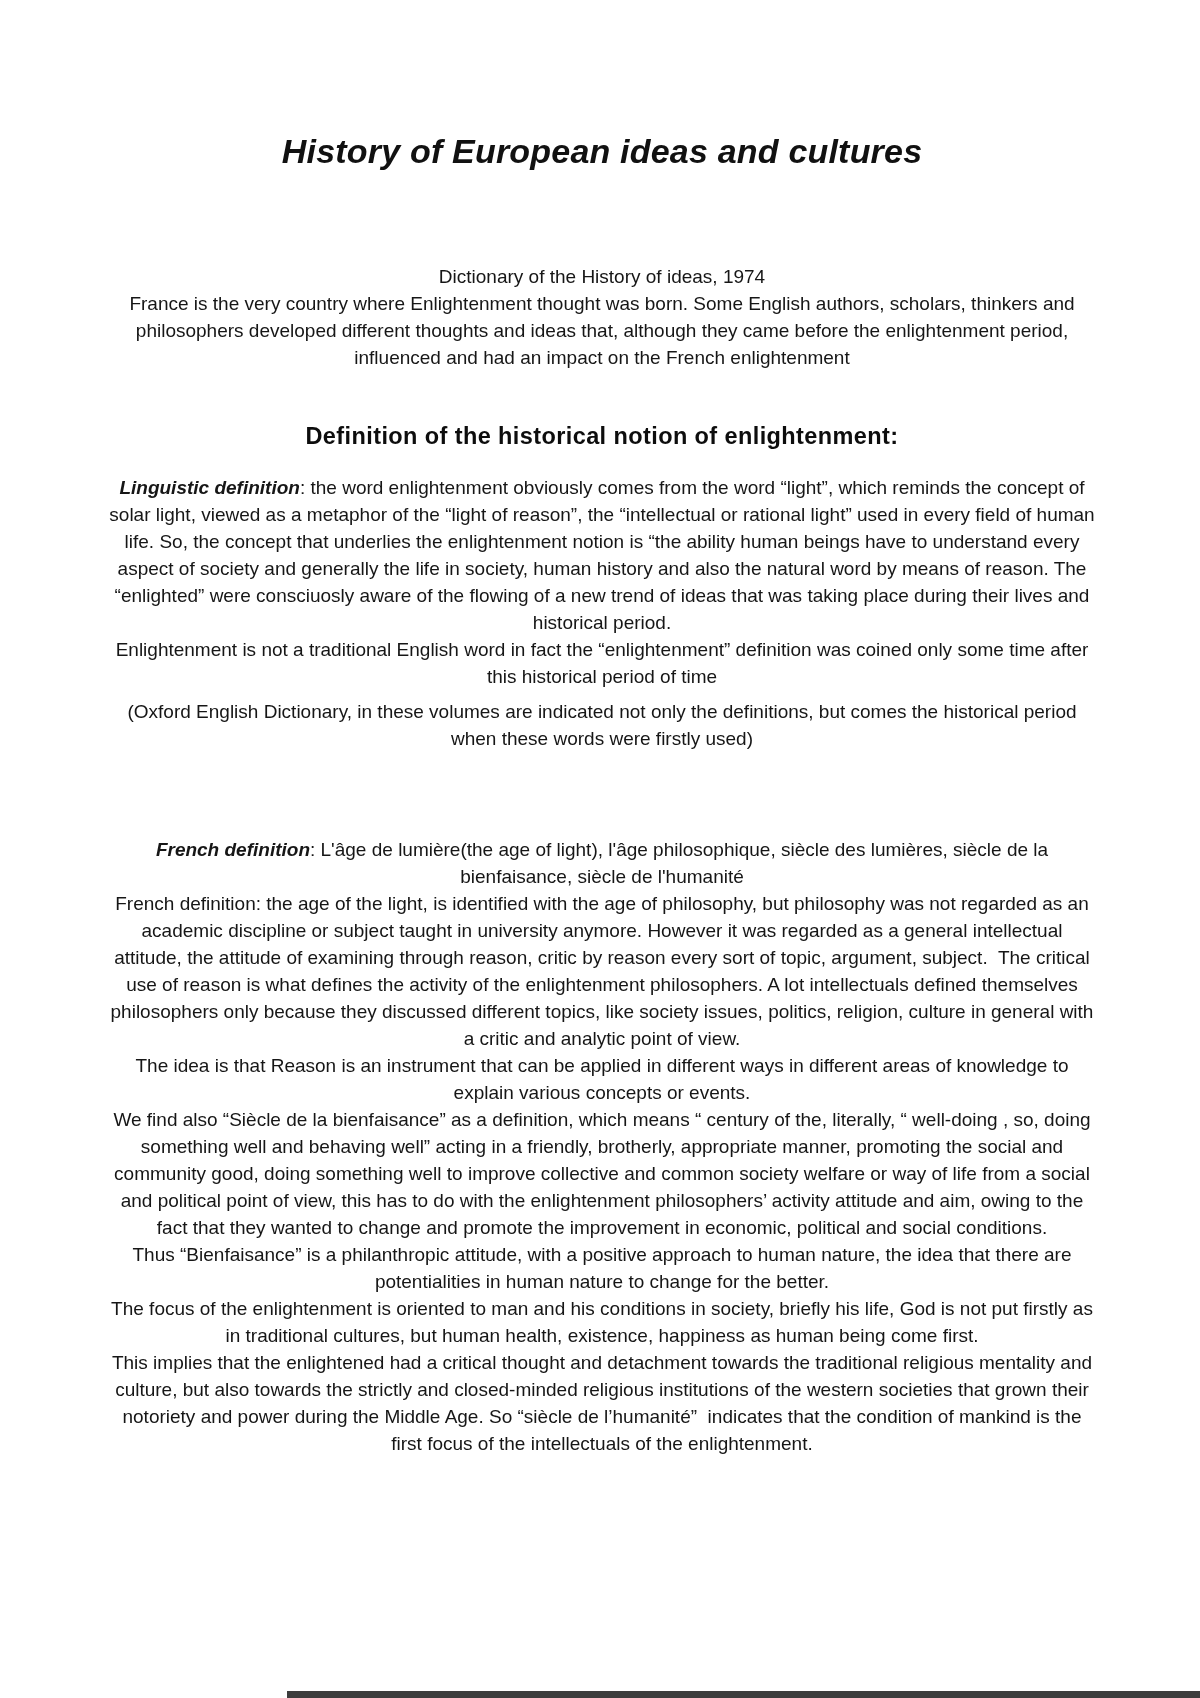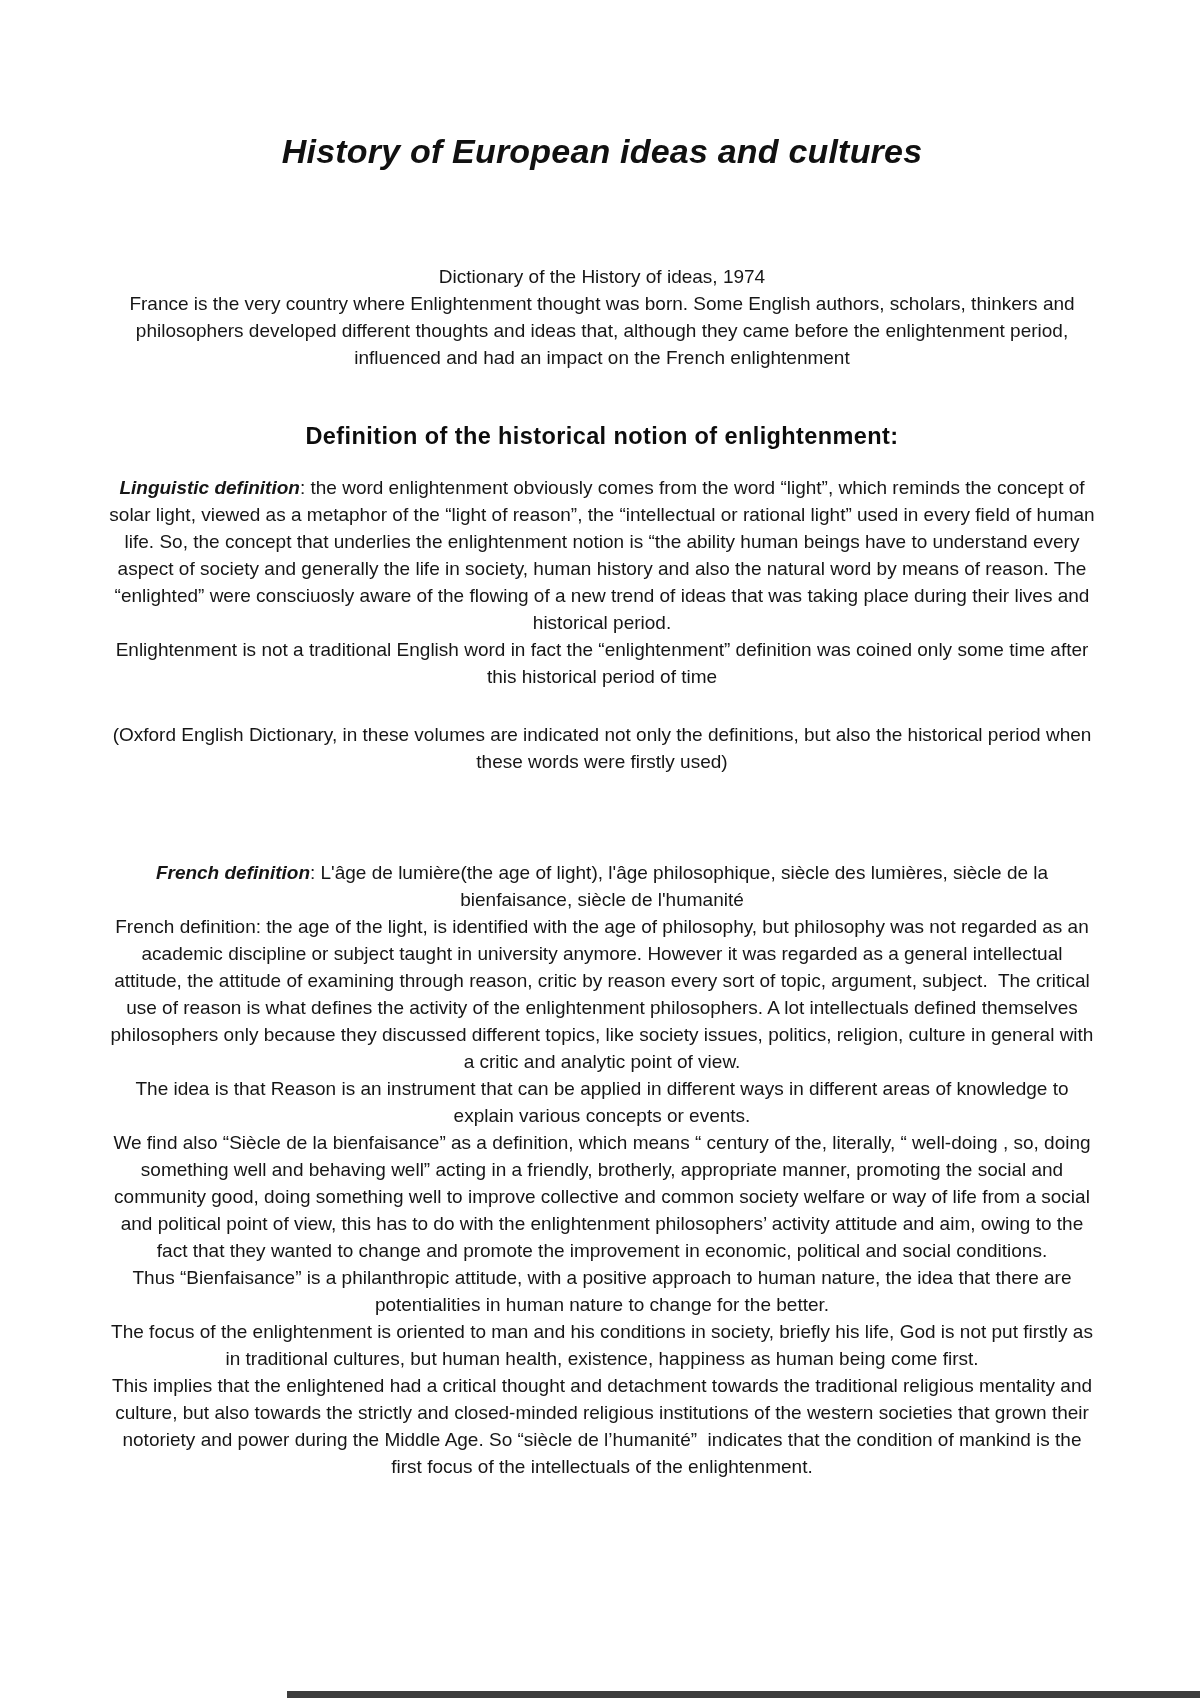--- a/index.html
+++ b/index.html
@@ -43,21 +43,21 @@
   }
   .section-heading {
     font-size: 23.5px;
     font-weight: bold;
     color: #0d0d0d;
     letter-spacing: 0.4px;
     margin-bottom: 24px;
     text-align: center;
   }
   .linguistic {
-    margin-bottom: 31px;
+    margin-bottom: 8px;
   }
   .oxford {
     margin-bottom: 0;
   }
   .french {
     margin-top: 84px;
   }
   .next-page-edge {
     position: absolute;
     bottom: 0;
@@ -76,21 +76,21 @@
     <h1 class="doc-title">History of European ideas and cultures</h1>
 
     <p class="para intro">Dictionary of the History of ideas, 1974
 France is the very country where Enlightenment thought was born. Some English authors, scholars, thinkers and philosophers developed different thoughts and ideas that, although they came before the enlightenment period, influenced and had an impact on the French enlightenment</p>
 
     <h2 class="section-heading">Definition of the historical notion of enlightenment:</h2>
 
     <p class="para linguistic"><span class="lead">Linguistic definition</span><span>: the word enlightenment obviously comes from the word “light”, which reminds the concept of solar light, viewed as a metaphor of the “light of reason”, the “intellectual or rational light” used in every field of human life. So, the concept that underlies the enlightenment notion is “the ability human beings have to understand every aspect of society and generally the life in society, human history and also the natural word by means of reason. The “enlighted” were consciuosly aware of the flowing of a new trend of ideas that was taking place during their lives and historical period.
 Enlightenment is not a traditional English word in fact the “enlightenment” definition was coined only some time after this historical period of time</span></p>
 
-    <p class="para oxford">(Oxford English Dictionary, in these volumes are indicated not only the definitions, but also the historical period when these words were firstly used)</p>
+    <p class="para oxford">(Oxford English Dictionary, in these volumes are indicated not only the definitions, but comes the historical period when these words were firstly used)</p>
 
     <p class="para french"><span class="lead">French definition</span><span>: L'âge de lumière(the age of light), l'âge philosophique, siècle des lumières, siècle de la bienfaisance, siècle de l'humanité
 French definition: the age of the light, is identified with the age of philosophy, but philosophy was not regarded as an academic discipline or subject taught in university anymore. However it was regarded as a general intellectual attitude, the attitude of examining through reason, critic by reason every sort of topic, argument, subject.  The critical use of reason is what defines the activity of the enlightenment philosophers. A lot intellectuals defined themselves philosophers only because they discussed different topics, like society issues, politics, religion, culture in general with a critic and analytic point of view.
 The idea is that Reason is an instrument that can be applied in different ways in different areas of knowledge to explain various concepts or events.
 We find also “Siècle de la bienfaisance” as a definition, which means “ century of the, literally, “ well-doing , so, doing something well and behaving well” acting in a friendly, brotherly, appropriate manner, promoting the social and community good, doing something well to improve collective and common society welfare or way of life from a social and political point of view, this has to do with the enlightenment philosophers’ activity attitude and aim, owing to the fact that they wanted to change and promote the improvement in economic, political and social conditions.
 Thus “Bienfaisance” is a philanthropic attitude, with a positive approach to human nature, the idea that there are potentialities in human nature to change for the better.
 The focus of the enlightenment is oriented to man and his conditions in society, briefly his life, God is not put firstly as in traditional cultures, but human health, existence, happiness as human being come first.
 This implies that the enlightened had a critical thought and detachment towards the traditional religious mentality and culture, but also towards the strictly and closed-minded religious institutions of the western societies that grown their notoriety and power during the Middle Age. So “siècle de l’humanité”  indicates that the condition of mankind is the first focus of the intellectuals of the enlightenment.</span></p>
 
   </div>

